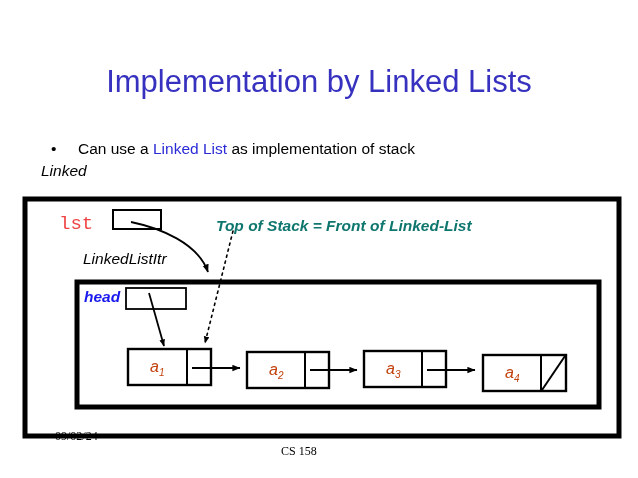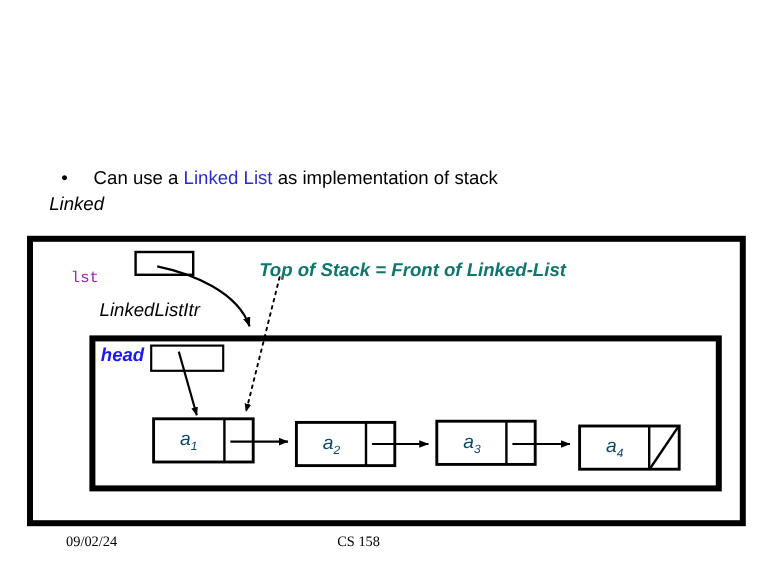--- a/index.html
+++ b/index.html
@@ -76,24 +76,24 @@
   }
   #diagram svg { display: block; }
 
   
   .dlabel {
     position: absolute;
     white-space: nowrap;
   }
   #lbl-lst {
     left: 59px;
-    top: 224px;
+    top: 213px;
     font-family: "Liberation Mono", monospace;
-    font-size: 13px;
-    color: #a21caf;
+    font-size: 19px;
+    color: #ef4444;
   }
   #lbl-iterator {
     left: 83px;
     top: 250px;
     font-size: 15.5px;
     font-style: italic;
     color: #000000;
   }
   #lbl-topofstack {
     left: 216px;
@@ -108,43 +108,44 @@
     top: 288px;
     font-size: 15.5px;
     font-style: italic;
     font-weight: bold;
     color: #1a1aee;
   }
   .node-label {
     position: absolute;
     font-size: 16px;
     font-style: italic;
-    color: #0c4a6e;
+    color: #c2410c;
   }
   .node-label sub {
     font-size: 10px;
     font-style: italic;
   }
 
   
   .footer-text {
     position: absolute;
     font-family: "Liberation Serif", serif;
     font-size: 12px;
     color: #000000;
     white-space: nowrap;
   }
-  #footer-date { left: 55px; top: 444px; }
+  #footer-date { left: 55px; top: 429px; }
   #footer-course { left: 281px; top: 444px; }
 </style>
 </head>
 <body>
 
 <div id="slide">
 
+  <div id="title">Implementation by Linked Lists</div>
 
   <div id="bullet-row">
     <span id="bullet-dot">•</span>
     <span id="bullet-text"><span>Can use a </span><span class="blue-word">Linked List</span><span> as implementation of stack</span></span>
     <span id="stackll">Linked</span>
   </div>
 
   <div id="diagram">
     <svg width="638" height="478" viewBox="0 0 638 478">
       <defs>

